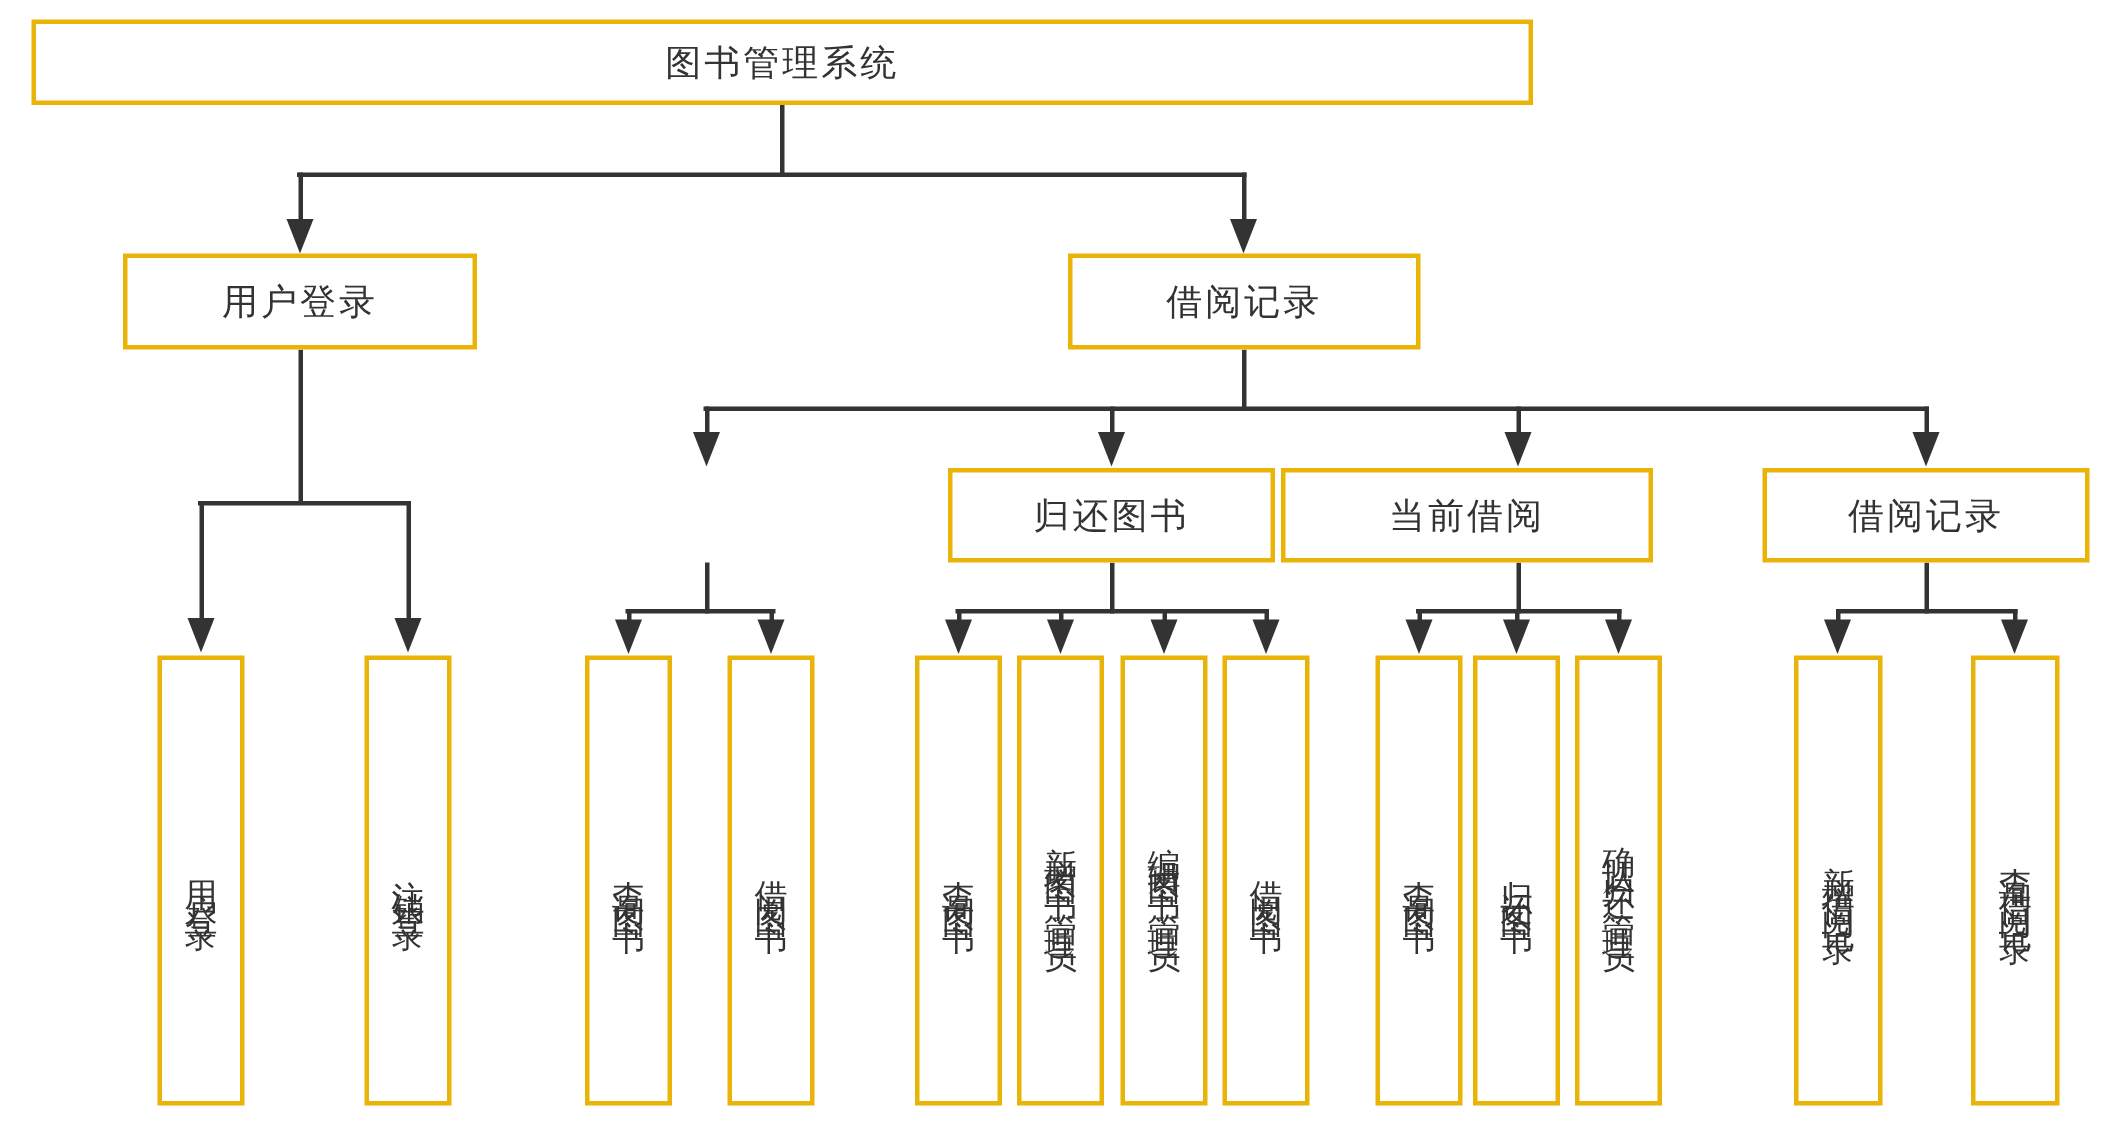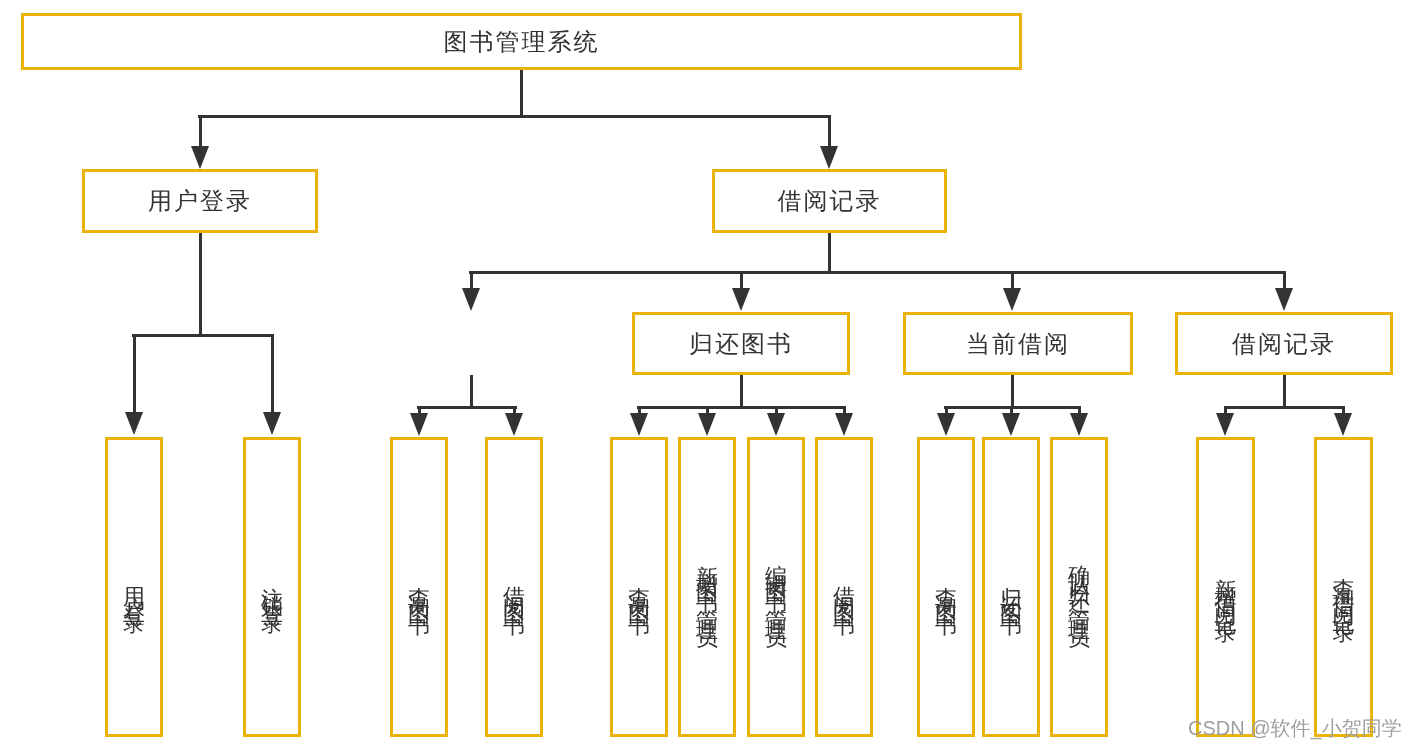--- a/index.html
+++ b/index.html
@@ -73,21 +73,21 @@
 
   <div class="box h" style="left:21px;top:13px;width:1001px;height:57px">图书管理系统</div>
 
   <div class="box h" style="left:82px;top:169px;width:236px;height:64px">用户登录</div>
 
   <div class="box h" style="left:712px;top:169px;width:235px;height:64px">借阅记录</div>
 
 
   <div class="box h" style="left:632px;top:312px;width:218px;height:63px">归还图书</div>
 
-  <div class="box h" style="left:903px;top:312px;width:230px;height:63px">当前借阅</div>
+  <div class="box h" style="left:854px;top:312px;width:248px;height:63px">当前借阅</div>
 
   <div class="box h" style="left:1175px;top:312px;width:218px;height:63px">借阅记录</div>
 
   <div class="box v" style="left:105px;top:437px;width:58px;height:300px">用户登录</div>
 
   <div class="box v" style="left:243px;top:437px;width:58px;height:300px">注销登录</div>
 
   <div class="box v" style="left:390px;top:437px;width:58px;height:300px">查询图书</div>
 
   <div class="box v" style="left:485px;top:437px;width:58px;height:300px">借阅图书</div>
@@ -162,15 +162,14 @@
   <div class="vline" style="left:1078px;top:406px;height:9px"></div>
   <div class="arr" style="left:1070px;top:413px"></div>
 
   <div class="vline" style="left:1283px;top:375px;height:34px"></div>
   <div class="hline" style="left:1224px;top:406px;width:121px"></div>
   <div class="vline" style="left:1224px;top:406px;height:9px"></div>
   <div class="arr" style="left:1216px;top:413px"></div>
   <div class="vline" style="left:1342px;top:406px;height:9px"></div>
   <div class="arr" style="left:1334px;top:413px"></div>
 
-  <div class="watermark">CSDN @软件_小贺同学</div>
 
 </div>
 
 </body></html>

